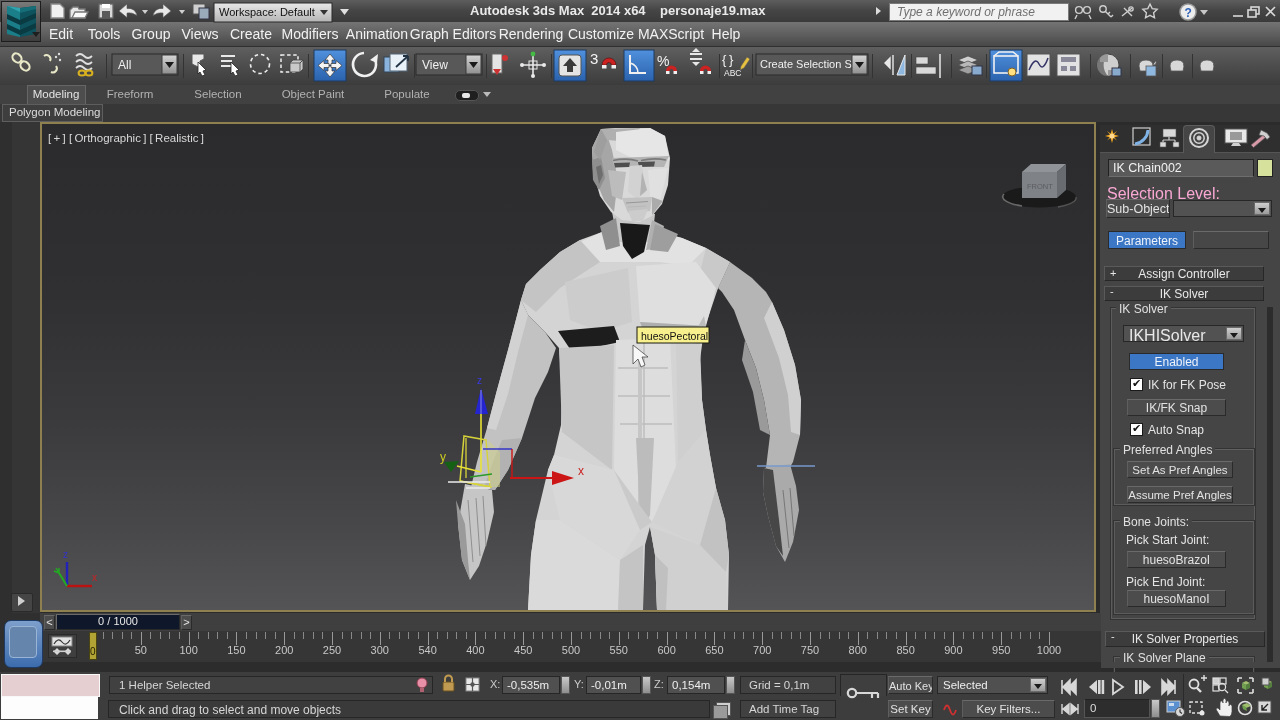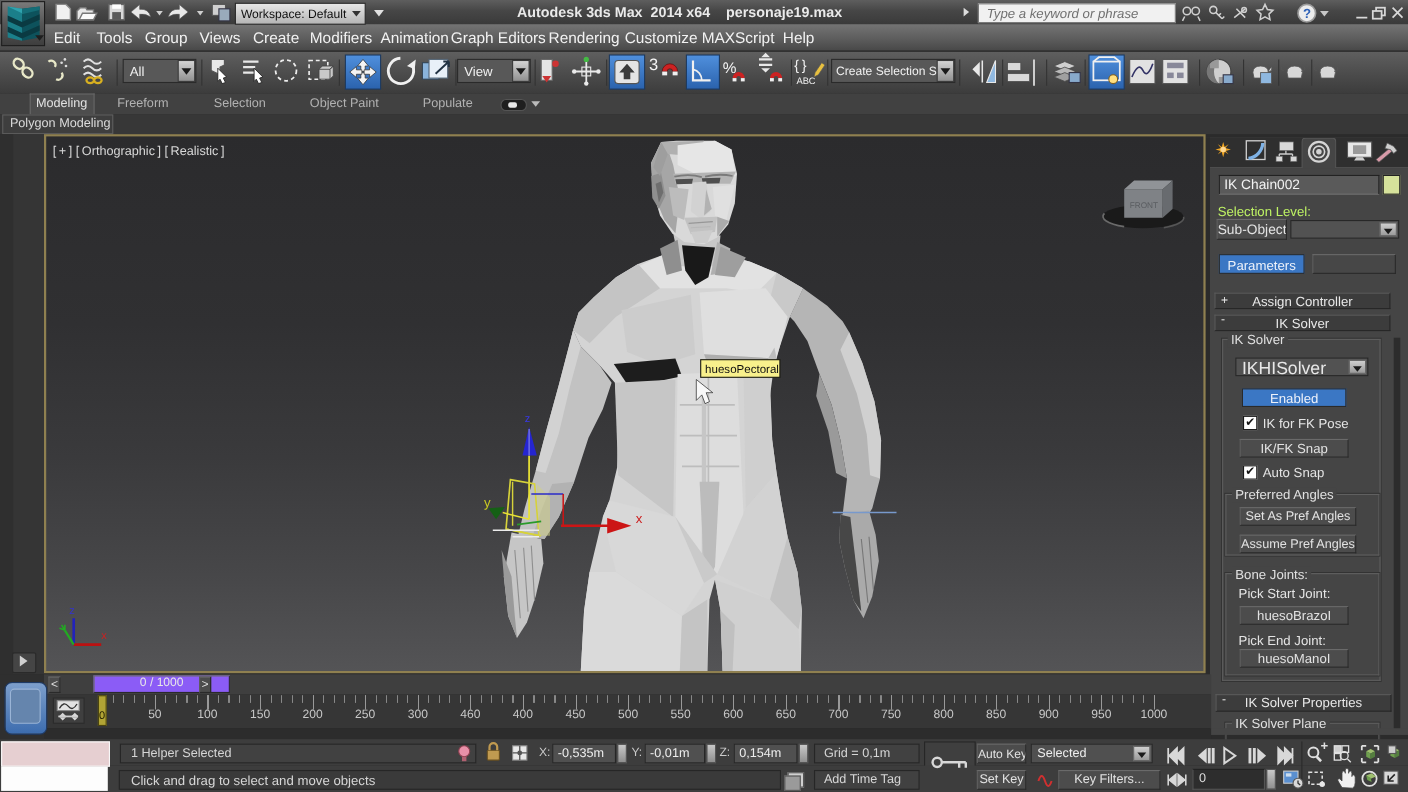--- a/index.html
+++ b/index.html
@@ -489,21 +489,21 @@
         <path d="M133 18 h6 l2 3 h-10 z" fill="#d0d0d0"></path>
 
       <path d="M151 20 l12 -10 2.5 2.5 -12 10 z" fill="#d89aa8" stroke="#555" stroke-width="0.6"></path>
       <path d="M161 5 l6 3 3 4 -3 2.5 -3 -3.5 -5 -1 z" fill="#cfcfcf" stroke="#555" stroke-width="0.7"></path>
     </svg>
 
     <div class="abs" style="left:8px;top:34px;width:146px;height:18px;background:#5a5a5a;border:1px solid #222;border-bottom-color:#6e6e6e;box-sizing:border-box;">
       <span style="position:absolute;left:4px;top:1px;font-size:12.5px;color:#f2f2f2;">IK Chain002</span>
       </div>
     <div class="abs" style="left:157px;top:34px;width:16px;height:18px;background:#d6e29b;border:1px solid #222;box-sizing:border-box;"></div>
-    <div class="abs" style="left:7px;top:60px;font-size:12px;color:#bef264;">Selection Level:</div>
+    <div class="abs" style="left:7px;top:60px;font-size:16px;color:#f9a8d4;">Selection Level:</div>
     <div class="btn" style="left:6px;top:74px;width:64px;height:19px;font-size:12.5px;padding-top:2px;">Sub-Object</div>
     <div class="combo" style="left:73px;top:75px;width:99px;height:17px;">
         <div class="comboarrow"></div>
       </div>
     <div class="bluebtn" style="left:8px;top:106px;width:78px;height:18px;padding-top:2px;">Parameters</div>
     <div class="btn" style="left:93px;top:106px;width:76px;height:18px;padding-top:16px;background:#474747;">Trajectories</div>
 
     <div class="rollout" style="left:4px;top:141px;width:160px;height:15px;">Assign Controller</div>
     <div class="abs" style="left:10px;top:142px;font-size:11px;color:#e8e8e8;">+</div>
     <div class="rollout" style="left:4px;top:161px;width:160px;height:15px;">IK Solver</div>
@@ -537,33 +537,33 @@
     <div class="btn" style="left:27px;top:465px;width:99px;height:17px;padding-top:1px;">huesoManoI</div>
     <div class="rollout" style="left:5px;top:506px;width:160px;height:16px;">IK Solver Properties</div>
     <div class="abs" style="left:11px;top:505px;font-size:11px;color:#e8e8e8;">-</div>
     <div class="group" style="left:14px;top:532px;width:140px;height:20px;"></div>
     <div class="grouplabel" style="left:20px;top:526px;">IK Solver Plane</div>
     <div class="abs" style="left:167px;top:182px;width:6px;height:357px;background:#2c2c2c;"></div>
     <div class="abs" style="left:0;top:537px;width:180px;height:6px;background:#454545;"></div>
   </div>
   <div id="timerow" class="abs">
     <div class="btn" style="left:4px;top:2px;width:11px;height:15px;font-size:11px;padding-top:0;">&lt;</div>
-    <div class="abs" style="left:16px;top:1px;width:124px;height:16px;background:#8b5cf6;border:1px solid #6a6a6a;border-bottom-color:#2a2a2a;border-right-color:#2a2a2a;box-sizing:border-box;text-align:center;font-size:11px;color:#e8e8e8;margin-left:29px;">0 / 1000</div>
+    <div class="abs" style="left:16px;top:1px;width:124px;height:16px;background:#0f172a;border:1px solid #6a6a6a;border-bottom-color:#2a2a2a;border-right-color:#2a2a2a;box-sizing:border-box;text-align:center;font-size:11px;color:#e8e8e8;">0 / 1000</div>
     <div class="btn" style="left:141px;top:2px;width:11px;height:15px;font-size:11px;padding-top:0;">&gt;</div>
   </div>
   <div id="rulerrow" class="abs">
     <div class="abs" style="left:53px;top:1px;width:958px;height:7px;background:repeating-linear-gradient(90deg,#888 0,#888 1px,transparent 1px,transparent 9.56px);"></div>
     <div class="abs" style="left:53px;top:1px;width:958px;height:13px;background:repeating-linear-gradient(90deg,#999 0,#999 1px,transparent 1px,transparent 47.8px);"></div>
     <div class="tlabel" style="left:100.8px;">50</div>
       <div class="tlabel" style="left:148.6px;">100</div>
       <div class="tlabel" style="left:196.4px;">150</div>
       <div class="tlabel" style="left:244.2px;">200</div>
       <div class="tlabel" style="left:292.0px;">250</div>
       <div class="tlabel" style="left:339.8px;">300</div>
-      <div class="tlabel" style="left:387.6px;">460</div>
+      <div class="tlabel" style="left:387.6px;">540</div>
       <div class="tlabel" style="left:435.4px;">400</div>
       <div class="tlabel" style="left:483.2px;">450</div>
       <div class="tlabel" style="left:531.0px;">500</div>
       <div class="tlabel" style="left:578.8px;">550</div>
       <div class="tlabel" style="left:626.6px;">600</div>
       <div class="tlabel" style="left:674.4px;">650</div>
       <div class="tlabel" style="left:722.2px;">700</div>
       <div class="tlabel" style="left:770.0px;">750</div>
       <div class="tlabel" style="left:817.8px;">800</div>
       <div class="tlabel" style="left:865.6px;">850</div>

